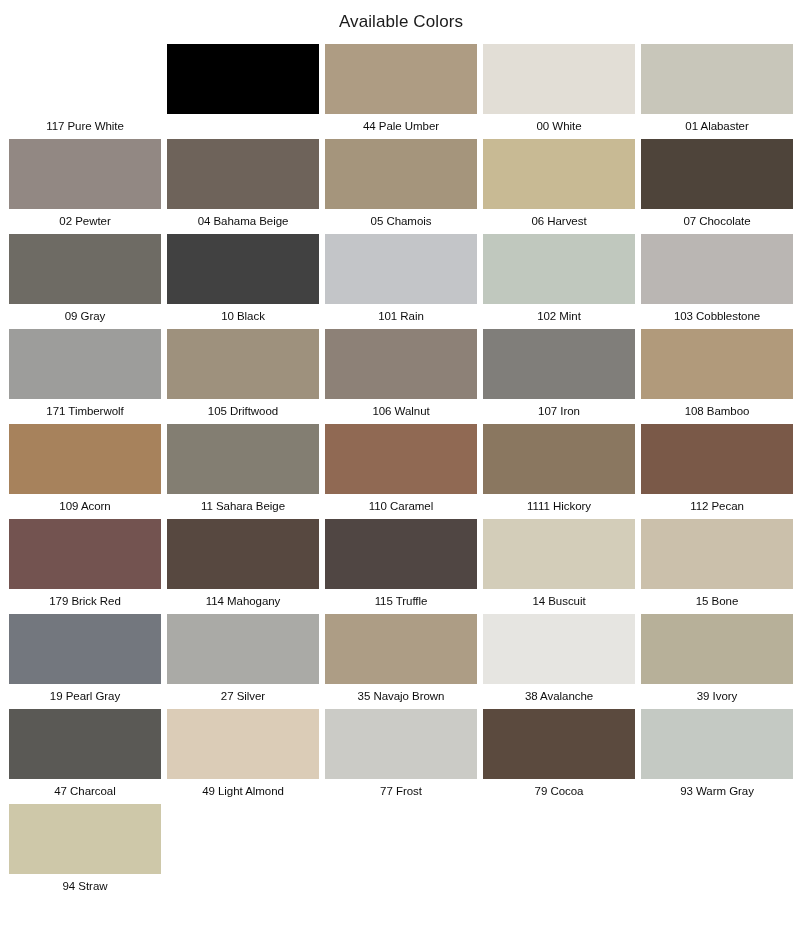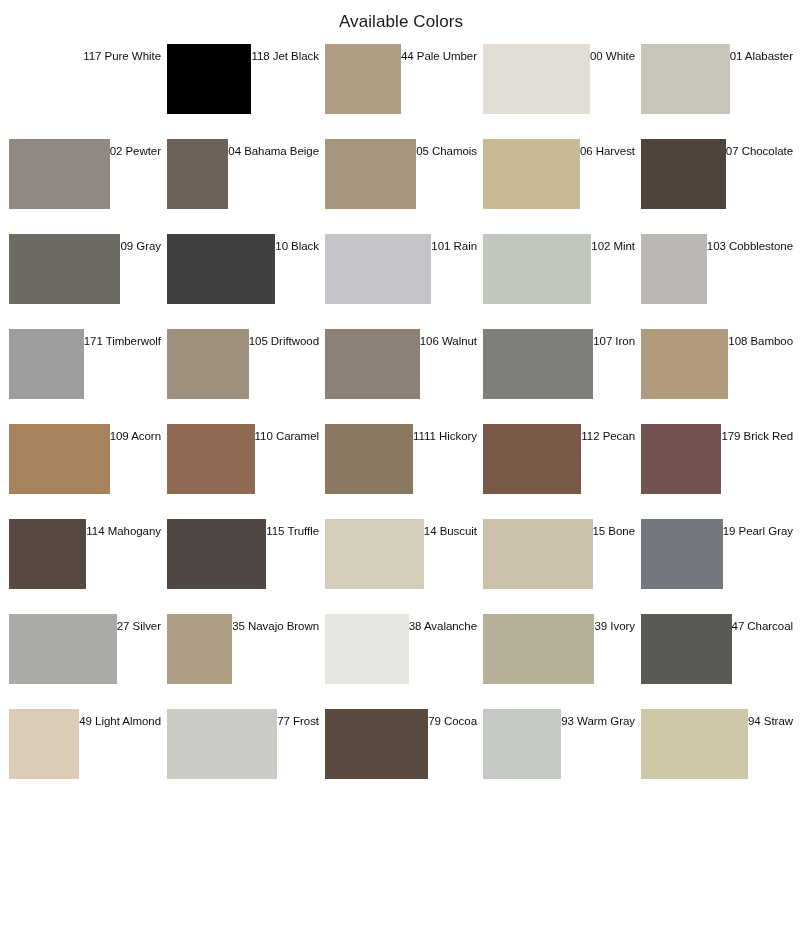--- a/index.html
+++ b/index.html
@@ -37,21 +37,21 @@
     padding-left: 9px;
     padding-right: 9px;
     display: grid;
     grid-template-columns: repeat(5, 1fr);
     column-gap: 6px;
     row-gap: 0px;
     box-sizing: border-box;
   }
   .swatch-cell {
     display: flex;
-    flex-direction: row;
+    flex-direction: column;
     align-items: stretch;
     height: 95px;
   }
   .swatch-chip {
     height: 70px;
     width: 100%;
     box-sizing: border-box;
   }
   .swatch-label {
     height: 25px;
@@ -77,21 +77,20 @@
 
   <h1 id="chart-title">Available Colors</h1>
 
   <div id="swatch-grid">
       <div class="swatch-cell">
         <div class="swatch-chip" title="117 Pure White" style="background-color: rgb(255, 255, 255);"></div>
         <div class="swatch-label">117 Pure White</div>
       </div>
       <div class="swatch-cell">
         <div class="swatch-chip" title="118 Jet Black" style="background-color: rgb(0, 0, 0);"></div>
-        <div class="swatch-label">118 Jet Black</div>
       </div>
       <div class="swatch-cell">
         <div class="swatch-chip" title="44 Pale Umber" style="background-color: rgb(174, 156, 131);"></div>
         <div class="swatch-label">44 Pale Umber</div>
       </div>
       <div class="swatch-cell">
         <div class="swatch-chip" title="00 White" style="background-color: rgb(226, 222, 214);"></div>
         <div class="swatch-label">00 White</div>
       </div>
       <div class="swatch-cell">
@@ -154,20 +153,24 @@
         <div class="swatch-chip" title="107 Iron" style="background-color: rgb(128, 126, 122);"></div>
         <div class="swatch-label">107 Iron</div>
       </div>
       <div class="swatch-cell">
         <div class="swatch-chip" title="108 Bamboo" style="background-color: rgb(177, 154, 123);"></div>
         <div class="swatch-label">108 Bamboo</div>
       </div>
       <div class="swatch-cell">
         <div class="swatch-chip" title="109 Acorn" style="background-color: rgb(167, 130, 92);"></div>
         <div class="swatch-label">109 Acorn</div>
+      </div>
+      <div class="swatch-cell">
+        <div class="swatch-chip" title="11 Sahara Beige" style="background-color: rgb(131, 126, 114);"></div>
+        <div class="swatch-label">11 Sahara Beige</div>
       </div>
       <div class="swatch-cell">
         <div class="swatch-chip" title="110 Caramel" style="background-color: rgb(144, 105, 83);"></div>
         <div class="swatch-label">110 Caramel</div>
       </div>
       <div class="swatch-cell">
         <div class="swatch-chip" title="1111 Hickory" style="background-color: rgb(138, 119, 96);"></div>
         <div class="swatch-label">1111 Hickory</div>
       </div>
       <div class="swatch-cell">

